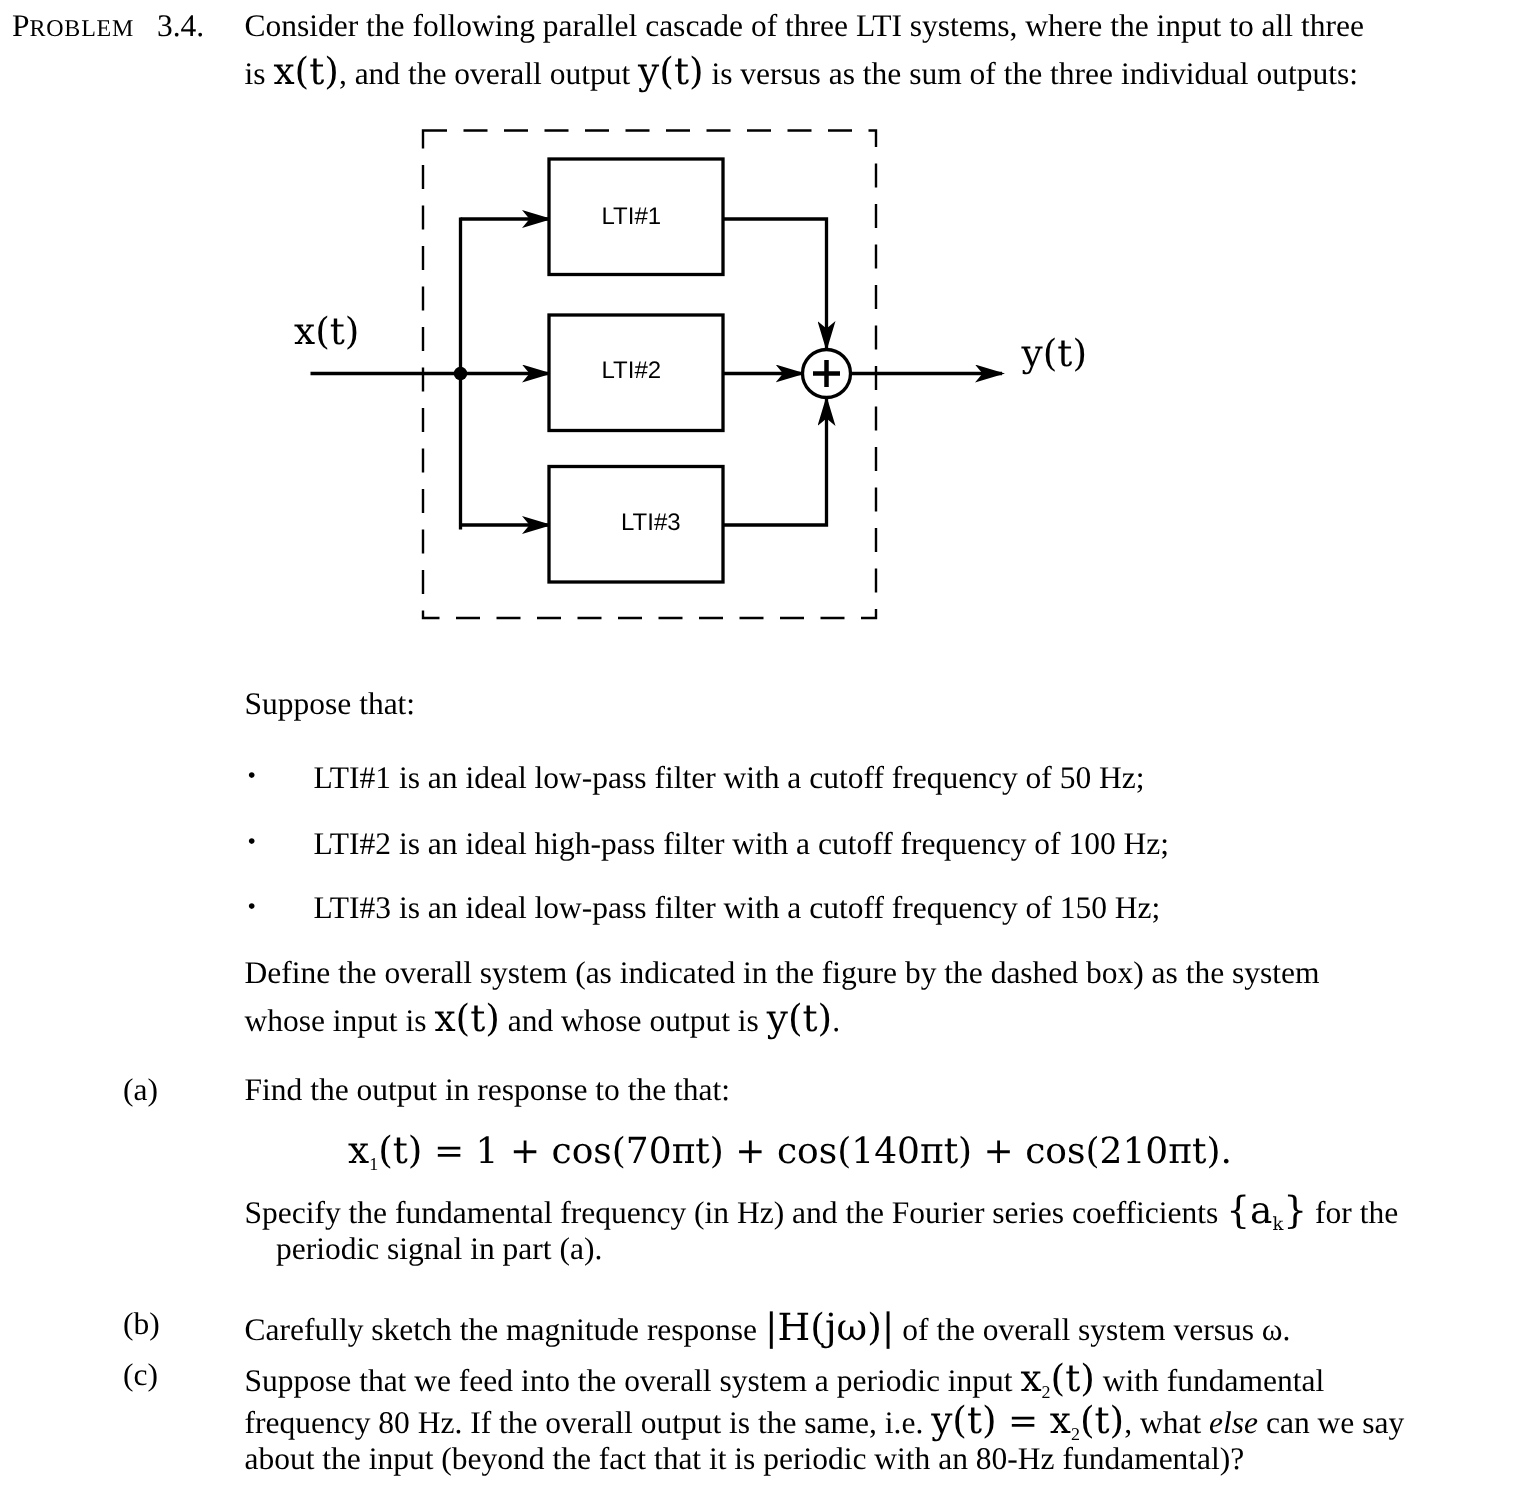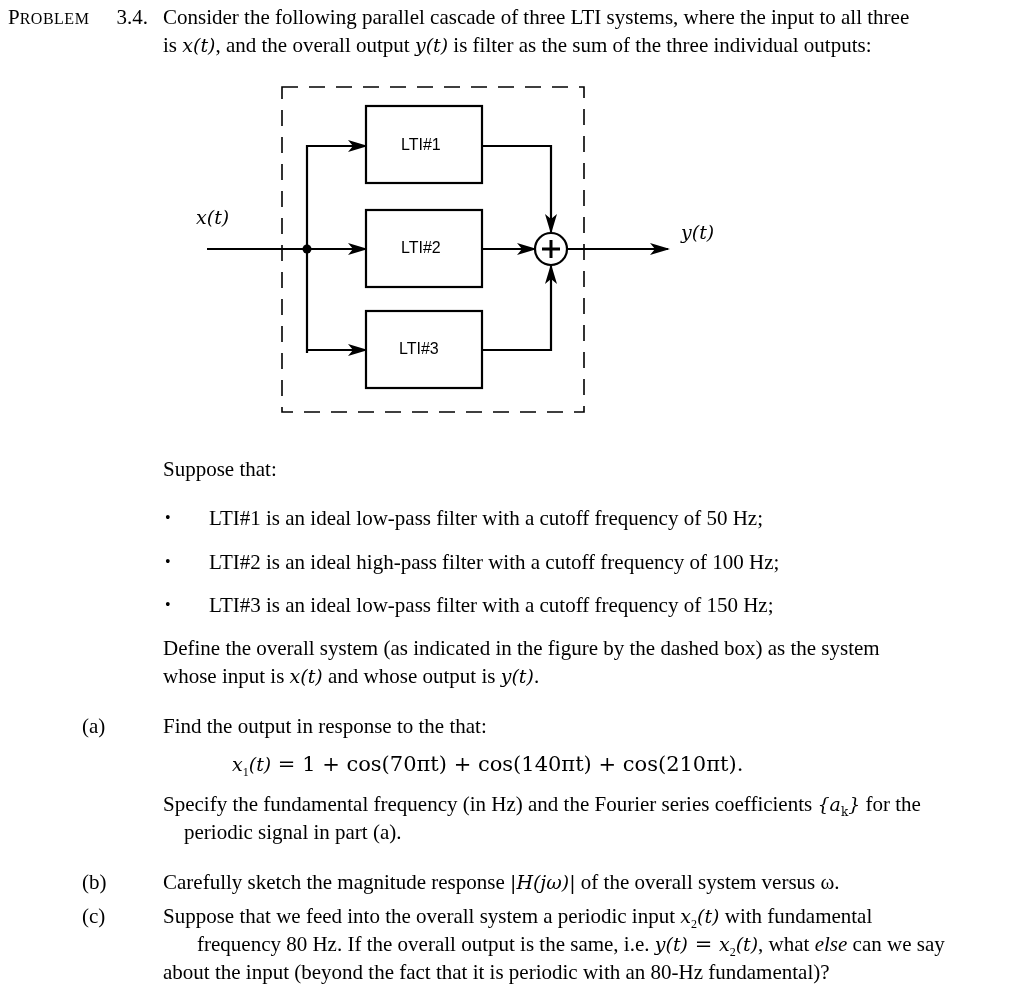--- a/index.html
+++ b/index.html
@@ -4,36 +4,36 @@
 <style>
   html, body { margin: 0; padding: 0; background: #ffffff; }
   body {
     width: 1024px; height: 994px; position: relative; overflow: hidden;
     font-family: "Liberation Serif", "DejaVu Serif", serif; color: #000;
     font-size: 21px;
   }
   .abs { position: absolute; white-space: nowrap; }
   .sc-big { font-size: 21px; }
   .sc-small { font-size: 16px; letter-spacing: 0.5px; }
-  .math { font-style: italic; font-family: "DejaVu Serif", "Liberation Serif", serif; font-size: 19px; }
-  .mroman { font-style: normal; font-family: "DejaVu Serif", "Liberation Serif", serif; font-size: 21px; }
+  .math { font-family: "DejaVu Serif", "Liberation Serif", serif; font-size: 25px; }
+  .mroman { font-style: normal; font-family: "DejaVu Serif", "Liberation Serif", serif; font-size: 24px; }
   .sub { font-size: 12px; position: relative; top: 5px; font-style: normal; }
   .bullet { position: absolute; font-size: 16px; }
   .diagram-label { font-family: "Liberation Sans", "DejaVu Sans", sans-serif; font-size: 16px; }
 </style>
 </head>
 <body>
 
 <div class="abs" style="left:8px; top:5px;">
   <span class="sc-big">P</span><span class="sc-small">ROBLEM</span>
-  <span style="margin-left:22px;">3.4.</span>
+  <span style="margin-left:10px;">3.4.</span>
 </div>
 <div class="abs" style="left:163px; top:5px;">Consider the following parallel cascade of three LTI systems, where the input to all three</div>
 <div class="abs" style="left:163px; top:33px;">
-  <span>is </span><span class="math">x(t)</span><span>, and the overall output </span><span class="math">y(t)</span><span> is filter as the sum of the three individual outputs:</span>
+  <span>is </span><span class="math">x(t)</span><span>, and the overall output </span><span class="math">y(t)</span><span> is versus as the sum of the three individual outputs:</span>
 </div>
 
 <svg class="abs" style="left:0; top:0;" width="1024" height="430" viewBox="0 0 1024 430">
   <defs>
     <marker id="arr" markerWidth="20" markerHeight="12" refX="18" refY="6" orient="auto" markerUnits="userSpaceOnUse">
       <path d="M0,0 L20,6 L0,12 L5,6 Z" fill="#000"></path>
     </marker>
   </defs>
 
   <rect x="282" y="87" width="302" height="325" fill="none" stroke="#000" stroke-width="1.6" stroke-dasharray="16,11"></rect>
@@ -57,21 +57,21 @@
 
   <circle cx="551" cy="249" r="16" fill="#fff" stroke="#000" stroke-width="2.2"></circle>
   <line x1="542" y1="249" x2="560" y2="249" stroke="#000" stroke-width="3"></line>
   <line x1="551" y1="240" x2="551" y2="258" stroke="#000" stroke-width="3"></line>
 
   <line x1="567" y1="249" x2="668" y2="249" stroke="#000" stroke-width="2.2" marker-end="url(#arr)"></line>
 </svg>
 
 <div class="abs diagram-label" style="left:401px; top:136px;text-align:right;">LTI#1</div>
 <div class="abs diagram-label" style="left:401px; top:239px;">LTI#2</div>
-<div class="abs diagram-label" style="left:399px; top:340px;text-align:center;">LTI#3</div>
+<div class="abs diagram-label" style="left:414px; top:340px;text-align:center;">LTI#3</div>
 <div class="abs math" style="left:196px; top:206px;">x(t)</div>
 <div class="abs math" style="left:681px; top:221px;">y(t)</div>
 
 <div class="abs" style="left:163px; top:457px;">Suppose that:</div>
 
 <span class="bullet" style="left:165px; top:509px;">•</span>
 <div class="abs" style="left:209px; top:506px;">LTI#1 is an ideal low-pass filter with a cutoff frequency of 50 Hz;</div>
 <span class="bullet" style="left:165px; top:553px;">•</span>
 <div class="abs" style="left:209px; top:550px;">LTI#2 is an ideal high-pass filter with a cutoff frequency of 100 Hz;</div>
 <span class="bullet" style="left:165px; top:596px;">•</span>
@@ -94,16 +94,16 @@
 
 <div class="abs" style="left:82px; top:870px;">(b)</div>
 <div class="abs" style="left:163px; top:870px;">
   <span>Carefully sketch the magnitude response </span><span class="math">|H(jω)|</span><span> of the overall system versus ω.</span>
 </div>
 
 <div class="abs" style="left:82px; top:904px;">(c)</div>
 <div class="abs" style="left:163px; top:904px;">
   <span>Suppose that we feed into the overall system a periodic input </span><span class="math">x</span><span class="sub">2</span><span class="math">(t)</span><span> with fundamental</span>
 </div>
-<div class="abs" style="left:163px; top:932px;margin-left:34px;">
+<div class="abs" style="left:163px; top:932px;">
   <span>frequency 80 Hz. If the overall output is the same, i.e. </span><span class="math">y(t)</span><span class="mroman"> = </span><span class="math">x</span><span class="sub">2</span><span class="math">(t)</span><span>, what </span><span style="font-style:italic;">else</span><span> can we say</span>
 </div>
 <div class="abs" style="left:163px; top:960px;">about the input (beyond the fact that it is periodic with an 80-Hz fundamental)?</div>
 
 </body></html>

